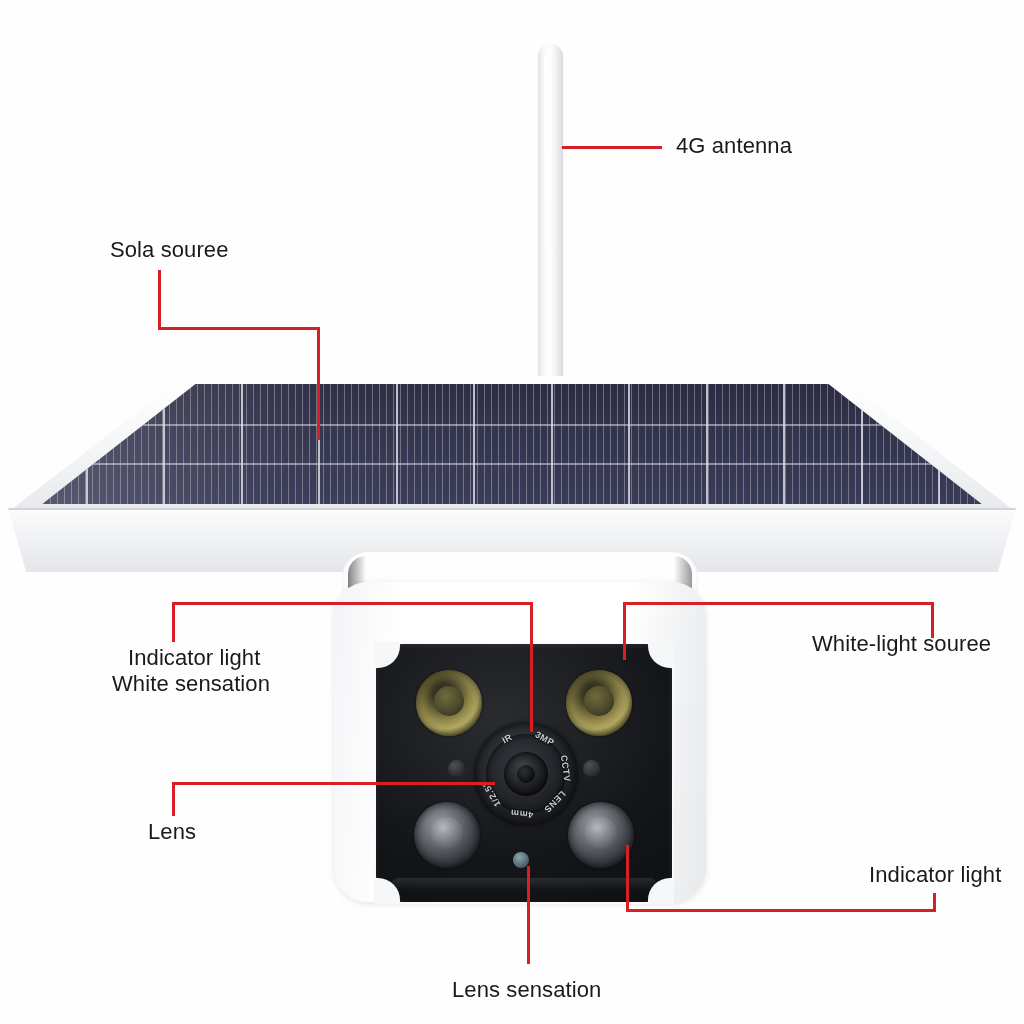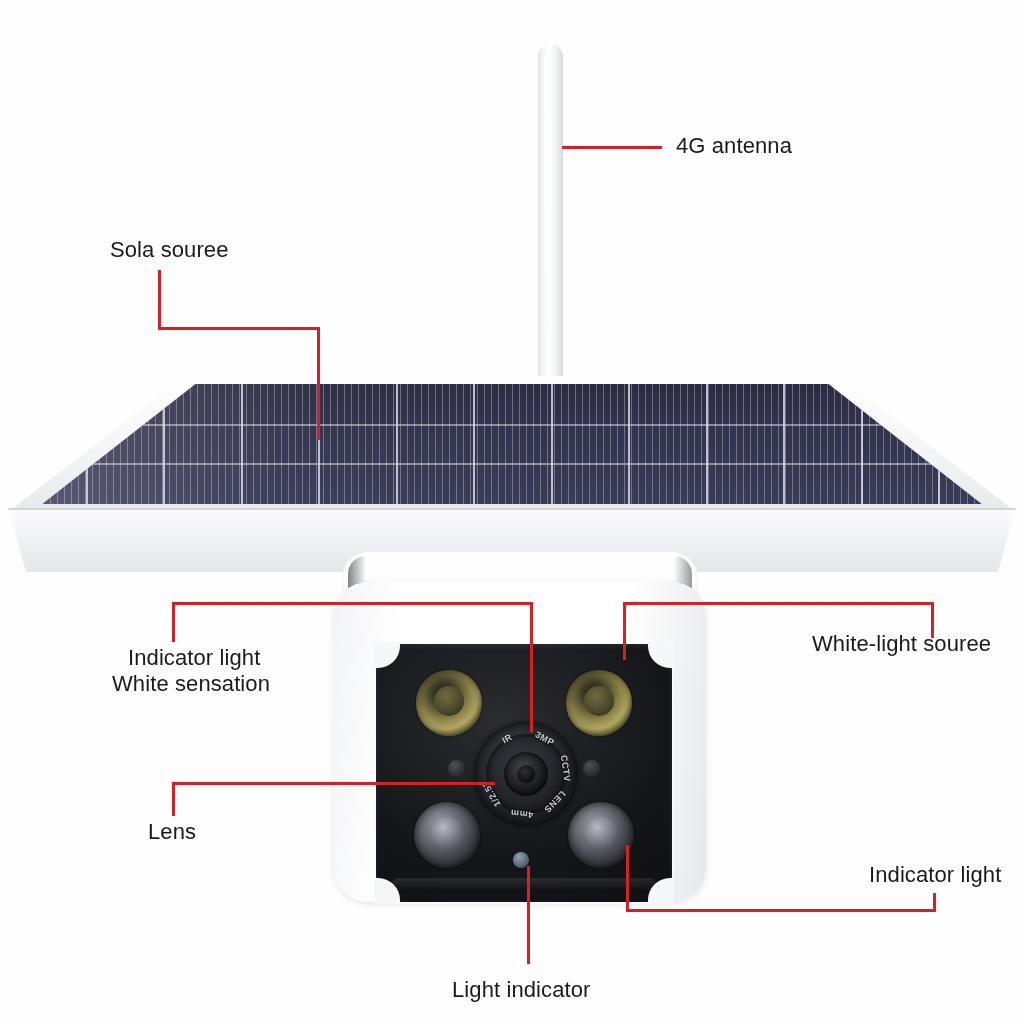--- a/index.html
+++ b/index.html
@@ -304,15 +304,15 @@
   <div class="leader v" style="left:172px; top:782px; height:34px;"></div>
   <div class="leader h" style="left:172px; top:782px; width:323px;"></div>
   <div class="label" style="left:148px; top:818px;">Lens</div>
 
   <div class="leader v" style="left:626px; top:845px; height:67px;"></div>
   <div class="leader h" style="left:626px; top:909px; width:310px;"></div>
   <div class="leader v" style="left:933px; top:893px; height:19px;"></div>
   <div class="label" style="left:869px; top:861px;">Indicator light</div>
 
   <div class="leader v" style="left:527px; top:866px; height:98px;"></div>
-  <div class="label" style="left:452px; top:976px;">Light indicator</div>
+  <div class="label" style="left:452px; top:976px;">Lens sensation</div>
 
 </div>
 
 </body></html>

